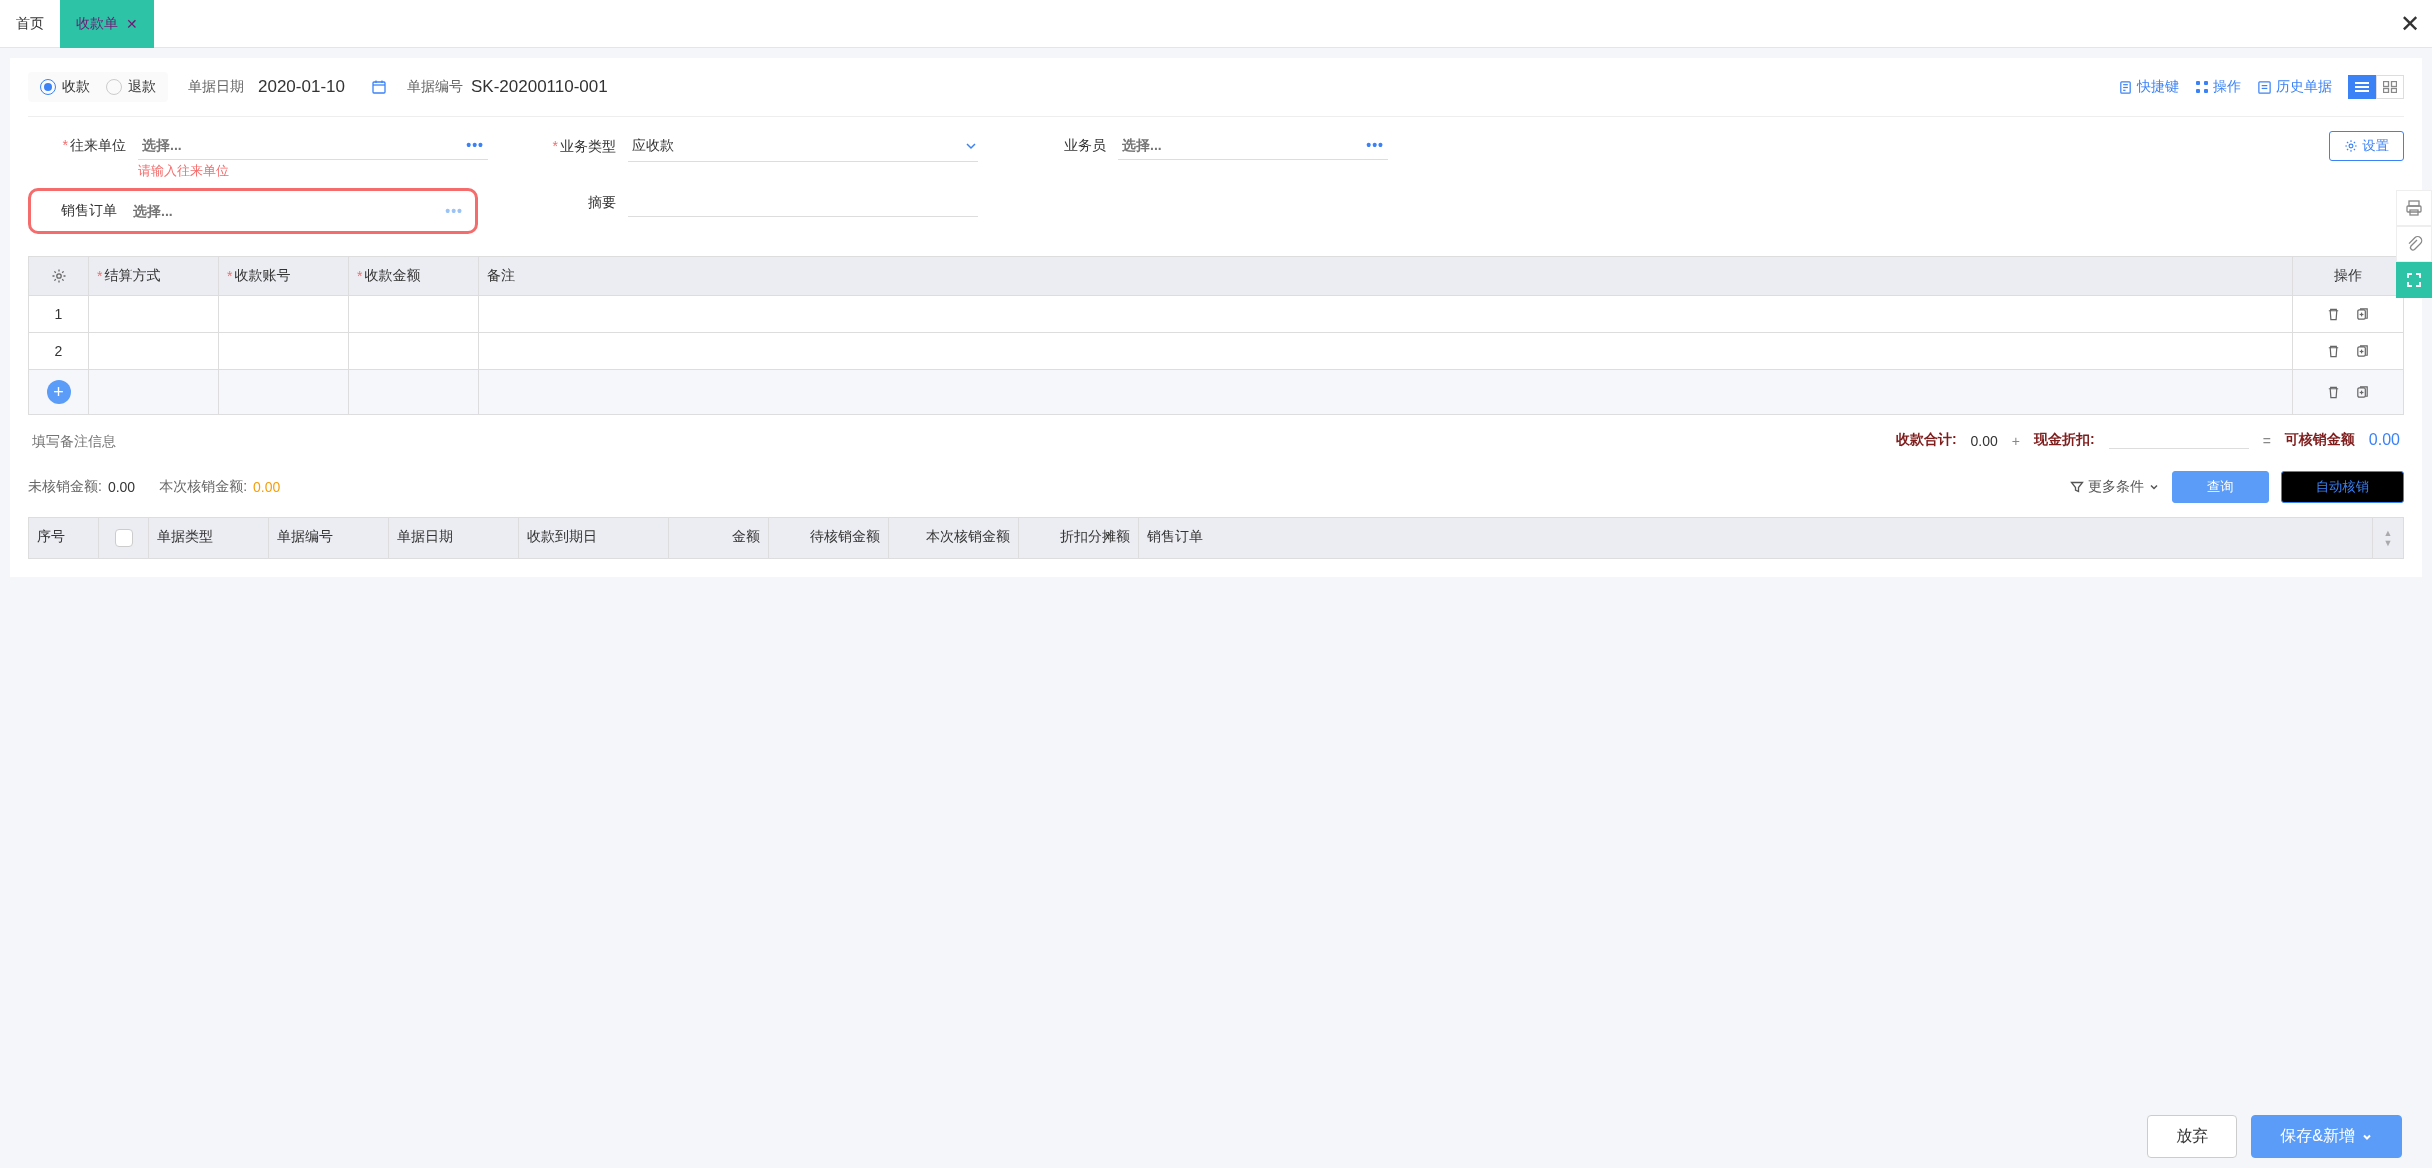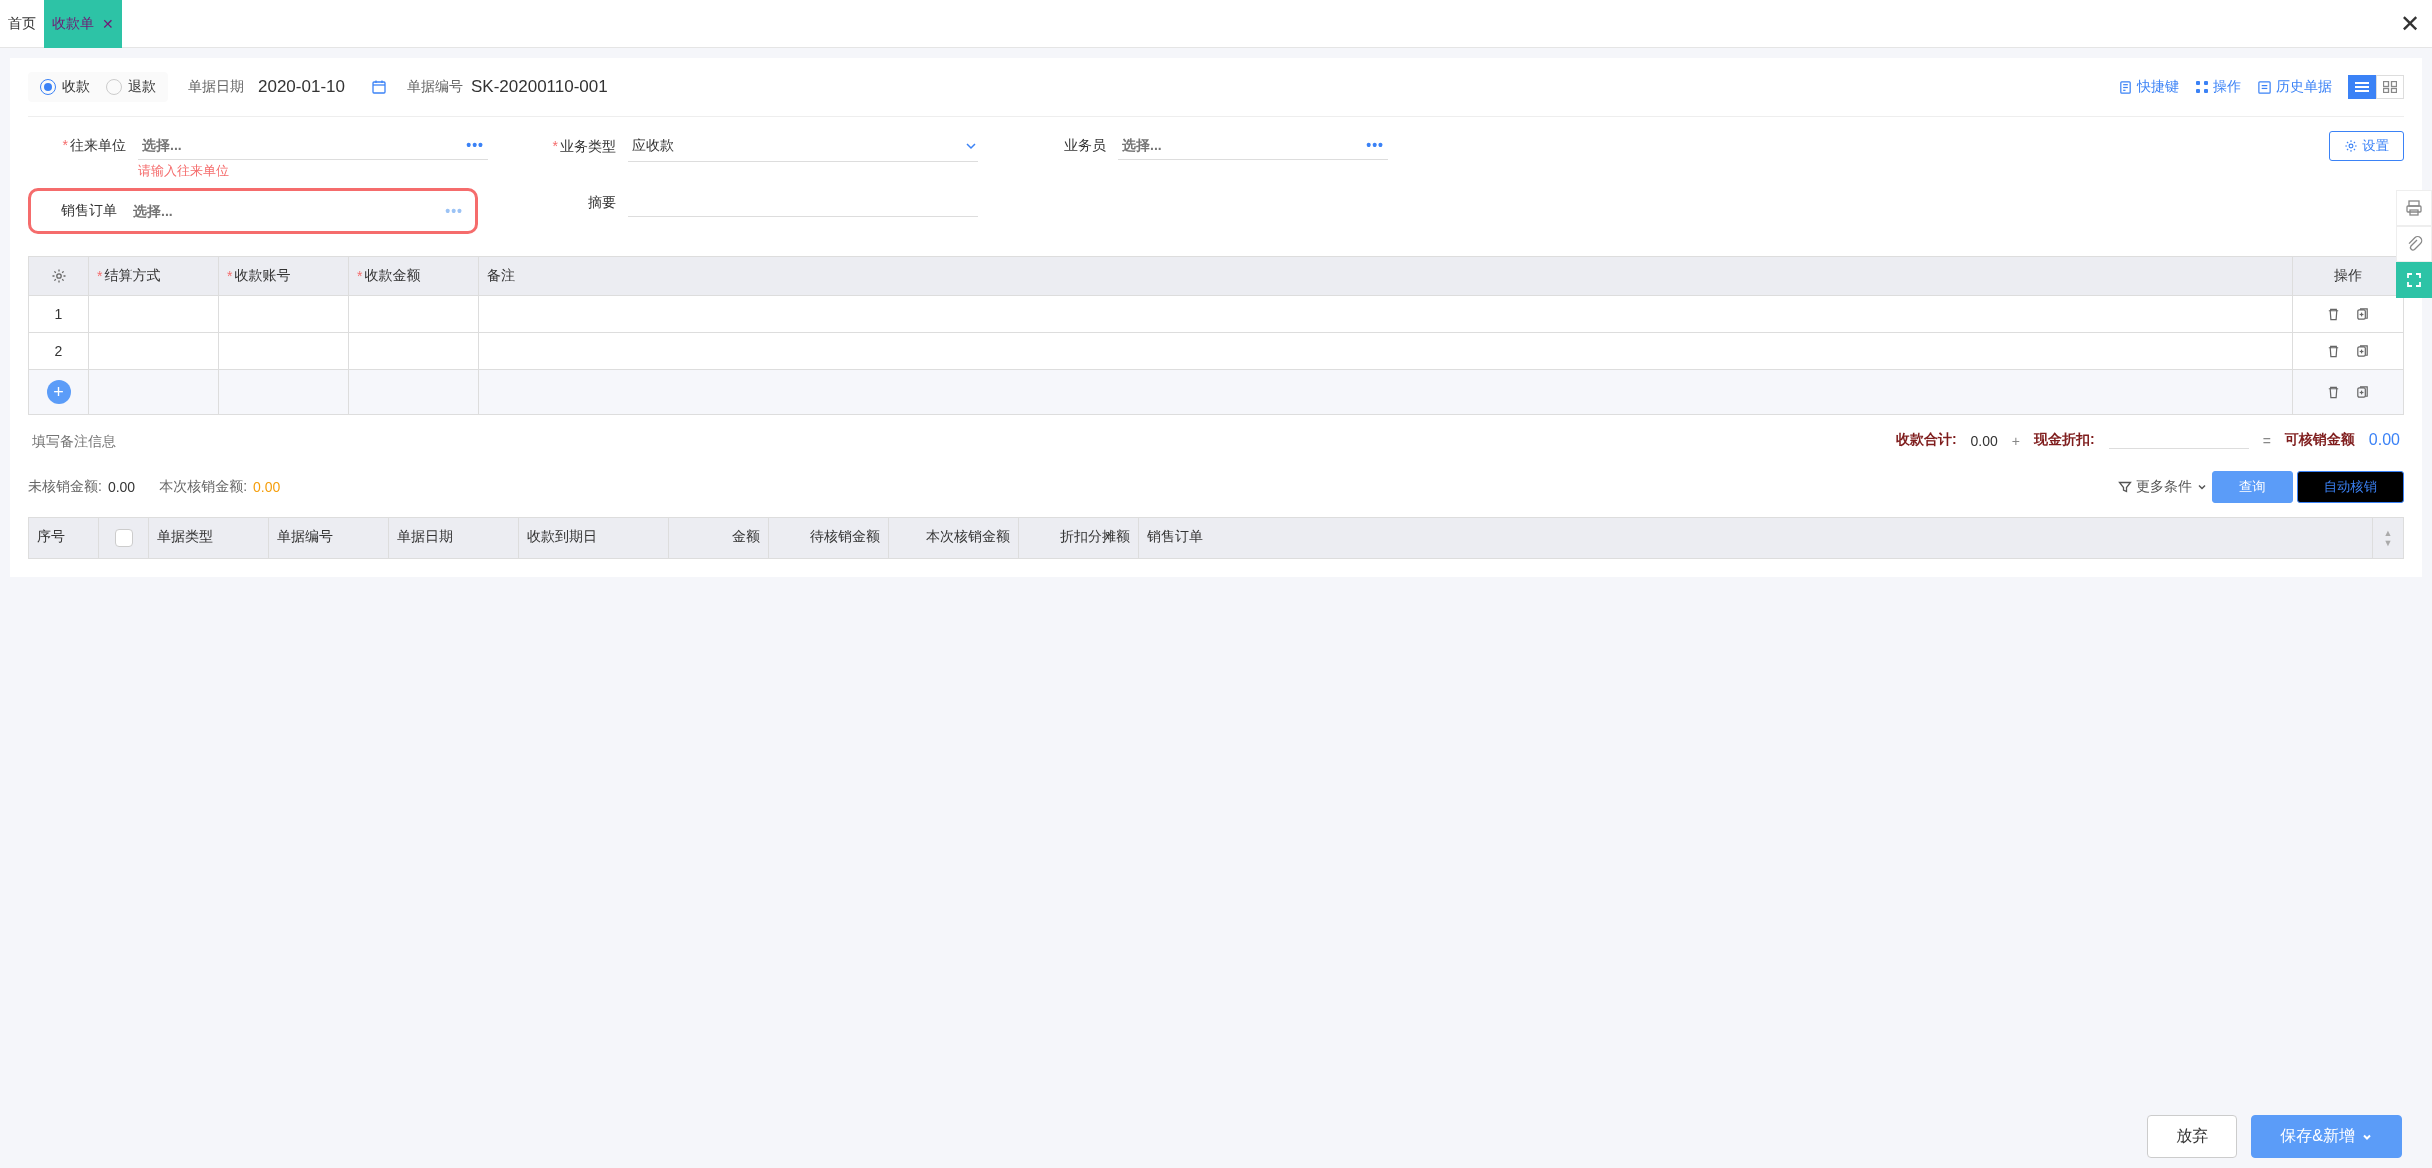--- a/index.html
+++ b/index.html
@@ -1,19 +1,19 @@
 <!DOCTYPE html>
 <html><head>
   <meta charset="utf-8">
   <style>
     * { margin: 0; padding: 0; box-sizing: border-box; }
     body { font-family: -apple-system, "Microsoft YaHei", sans-serif; font-size: 14px; background: #f5f6fa; color: #333; }
     
     .tabs-bar { display: flex; align-items: center; background: #fff; height: 48px; border-bottom: 1px solid #e5e5e5; position: relative; }
-    .tab { padding: 0 8px; height: 48px; display: flex; align-items: center; cursor: pointer; }
+    .tab { padding: 0 16px; height: 48px; display: flex; align-items: center; cursor: pointer; }
     .tab.active { background: #2dc3a6; color: #701a75; }
     .tab-close { margin-left: 8px; cursor: pointer; }
     .app-close { position: absolute; right: 12px; font-size: 24px; font-weight: 300; cursor: pointer; }
     
     .main { background: #fff; margin: 10px; padding: 0 18px 18px; }
     
     .header-row { display: flex; align-items: center; padding: 14px 0; border-bottom: 1px solid #eee; }
     .radio-group { display: flex; gap: 16px; padding: 6px 12px; background: #fafafa; border-radius: 4px; margin-right: 20px; }
     .radio-item { display: flex; align-items: center; gap: 6px; cursor: pointer; }
     .radio-circle { width: 16px; height: 16px; border: 1px solid #ccc; border-radius: 50%; display: flex; align-items: center; justify-content: center; }
@@ -73,21 +73,21 @@
     
     .section-title { font-size: 18px; font-weight: 500; padding: 18px 0 10px; display: flex; align-items: center; gap: 24px; }
     .subtab { font-size: 14px; font-weight: normal; cursor: pointer; color: #666; }
     .subtab.active { color: #3b82f6; }
     
     .filter-row { display: flex; align-items: center; padding: 8px 0 14px; }
     .amt-label { color: #666; margin-right: 6px; }
     .amt-0 { color: #333; margin-right: 24px; }
     .amt-orange { color: #f59e0b; }
     .filter-link { display: flex; align-items: center; gap: 4px; cursor: pointer; color: #555; }
-    .btn { padding: 6px 26px; border-radius: 3px; cursor: pointer; border: 1px solid; margin-left: 4px; }
+    .btn { padding: 6px 34px; border-radius: 3px; cursor: pointer; border: 1px solid; margin-left: 12px; }
     .btn-primary { background: #5b9cf8; color: #fff; border-color: #5b9cf8; }
     .btn-outline { background: #000000; color: #3b82f6; border-color: #3b82f6; }
     
     .detail-grid { border: 1px solid #ddd; }
     .dg-header { display: flex; background: #ecedf2; }
     .dg-cell { padding: 10px 8px; border-right: 1px solid #ddd; }
     .dg-sn { width: 70px; }
     .dg-chk { width: 50px; display: flex; align-items: center; justify-content: center; }
     .dg-a { width: 120px; }
     .dg-b { width: 120px; }

